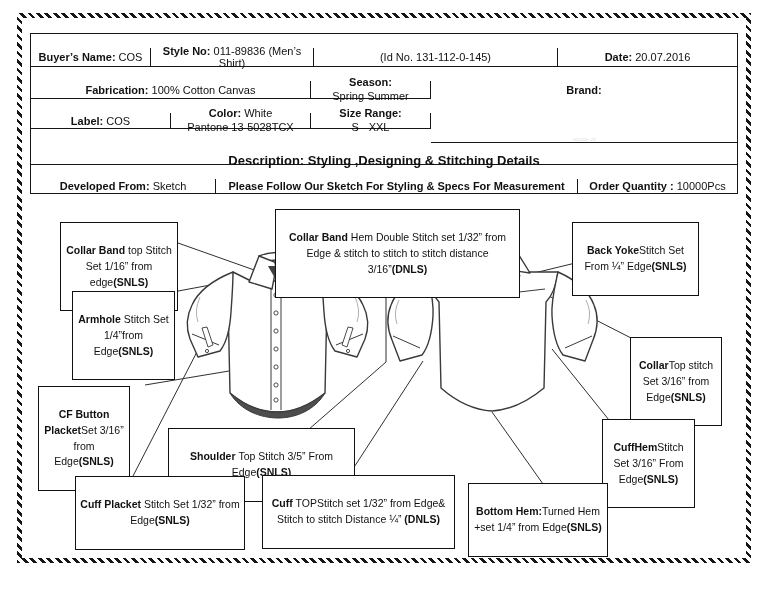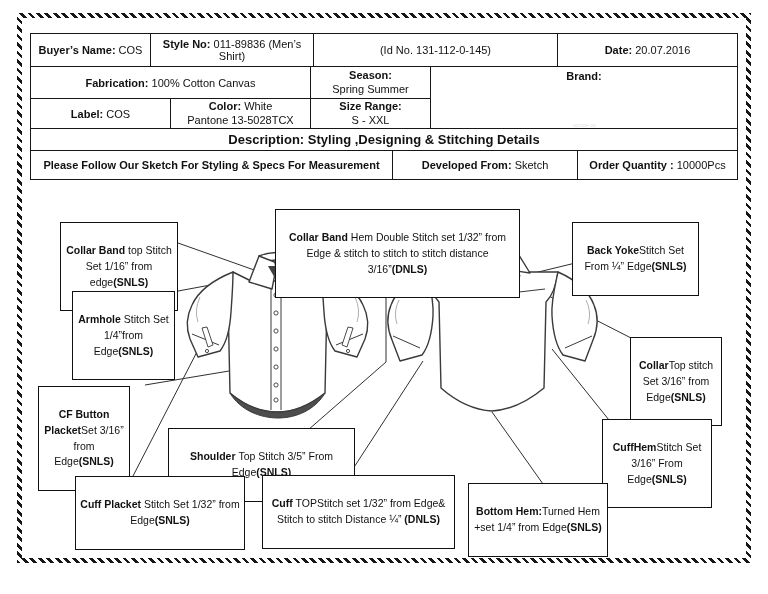--- a/index.html
+++ b/index.html
@@ -10,21 +10,21 @@
   
   .frame { position:absolute; left:17px; top:13px; width:734px; height:550px;
            background: repeating-linear-gradient(45deg, #161616 0 2.6px, #ffffff 2.6px 6px); }
   .frame-inner { position:absolute; inset:5px; background:#fff; }
 
   
   .spec-table { position:absolute; left:30px; top:33px; width:708px;
                 border:1.6px solid #161616; background:#fff; font-size:11px; }
   .t-row { display:flex; }
   .cell { display:flex; align-items:center; justify-content:center; text-align:center;
-          border-right:1.5px solid #161616; border-bottom:1.5px solid #161616; padding:1px 3px; }
+          border-right:1.5px solid #161616; border-bottom:1.5px solid #161616; padding:1px 3px;margin-top:14px; }
   .cell.last { border-right:none; }
   .cell.nb { border-bottom:none; }
   .lbl { font-weight:bold; }
   .small2 { font-size:11px; line-height:1.25; }
   .desc-row { height:22px; font-size:13px; font-weight:bold; }
   .brand-cell { position:relative; flex-direction:column; justify-content:flex-start; padding-top:3px;gap:42px; }
 
   
   #sketch-svg { position:absolute; left:0; top:0; width:768px; height:594px; pointer-events:none; }
 
@@ -103,25 +103,25 @@
       </div>
     </div>
 
     <div class="t-row desc-row">
       <div class="cell last" style="flex:1">
         <div>Description: Styling ,Designing  &amp; Stitching Details</div>
       </div>
     </div>
 
     <div class="t-row" style="height:28px">
+      <div class="cell nb" style="width:185px">
+        <div><b class="lbl">Developed From:</b><span> Sketch</span></div>
+      </div>
       <div class="cell nb" style="width:362px;font-weight:bold">
         <div>Please Follow Our Sketch For Styling &amp; Specs For Measurement</div>
-      </div>
-      <div class="cell nb" style="width:185px">
-        <div><b class="lbl">Developed From:</b><span> Sketch</span></div>
       </div>
       <div class="cell nb last" style="flex:1">
         <div><b class="lbl">Order Quantity :</b><span> 10000Pcs</span></div>
       </div>
     </div>
   </div>
 
   <svg id="sketch-svg" viewBox="0 0 768 594">
 
     <g stroke="#2f2f2f" stroke-width="1">
@@ -196,21 +196,21 @@
   </div>
   <div class="callout" style="left:72px;top:291px;width:103px">
     <b>Armhole </b><span>Stitch Set 1/4”from Edge</span><b>(SNLS)</b>
   </div>
   <div class="callout" style="left:630px;top:337px;width:92px">
     <b>Collar</b><span>Top stitch Set 3/16” from Edge</span><b>(SNLS)</b>
   </div>
   <div class="callout" style="left:38px;top:386px;width:92px">
     <b>CF Button Placket</b><span>Set 3/16” from Edge</span><b>(SNLS)</b>
   </div>
-  <div class="callout" style="left:602px;top:419px;width:110px">
+  <div class="callout" style="left:602px;top:419px;width:93px">
     <b>CuffHem</b><span>Stitch Set 3/16” From Edge</span><b>(SNLS)</b>
   </div>
   <div class="callout" style="left:168px;top:428px;width:187px">
     <b>Shoulder </b><span>Top Stitch 3/5” From Edge</span><b>(SNLS)</b>
   </div>
   <div class="callout" style="left:75px;top:476px;width:170px">
     <b>Cuff Placket </b><span>Stitch Set 1/32” from Edge</span><b>(SNLS)</b>
   </div>
   <div class="callout" style="left:262px;top:475px;width:193px">
     <b>Cuff </b><span>TOPStitch set 1/32” from Edge&amp; Stitch to stitch Distance ¼” </span><b>(DNLS)</b>

